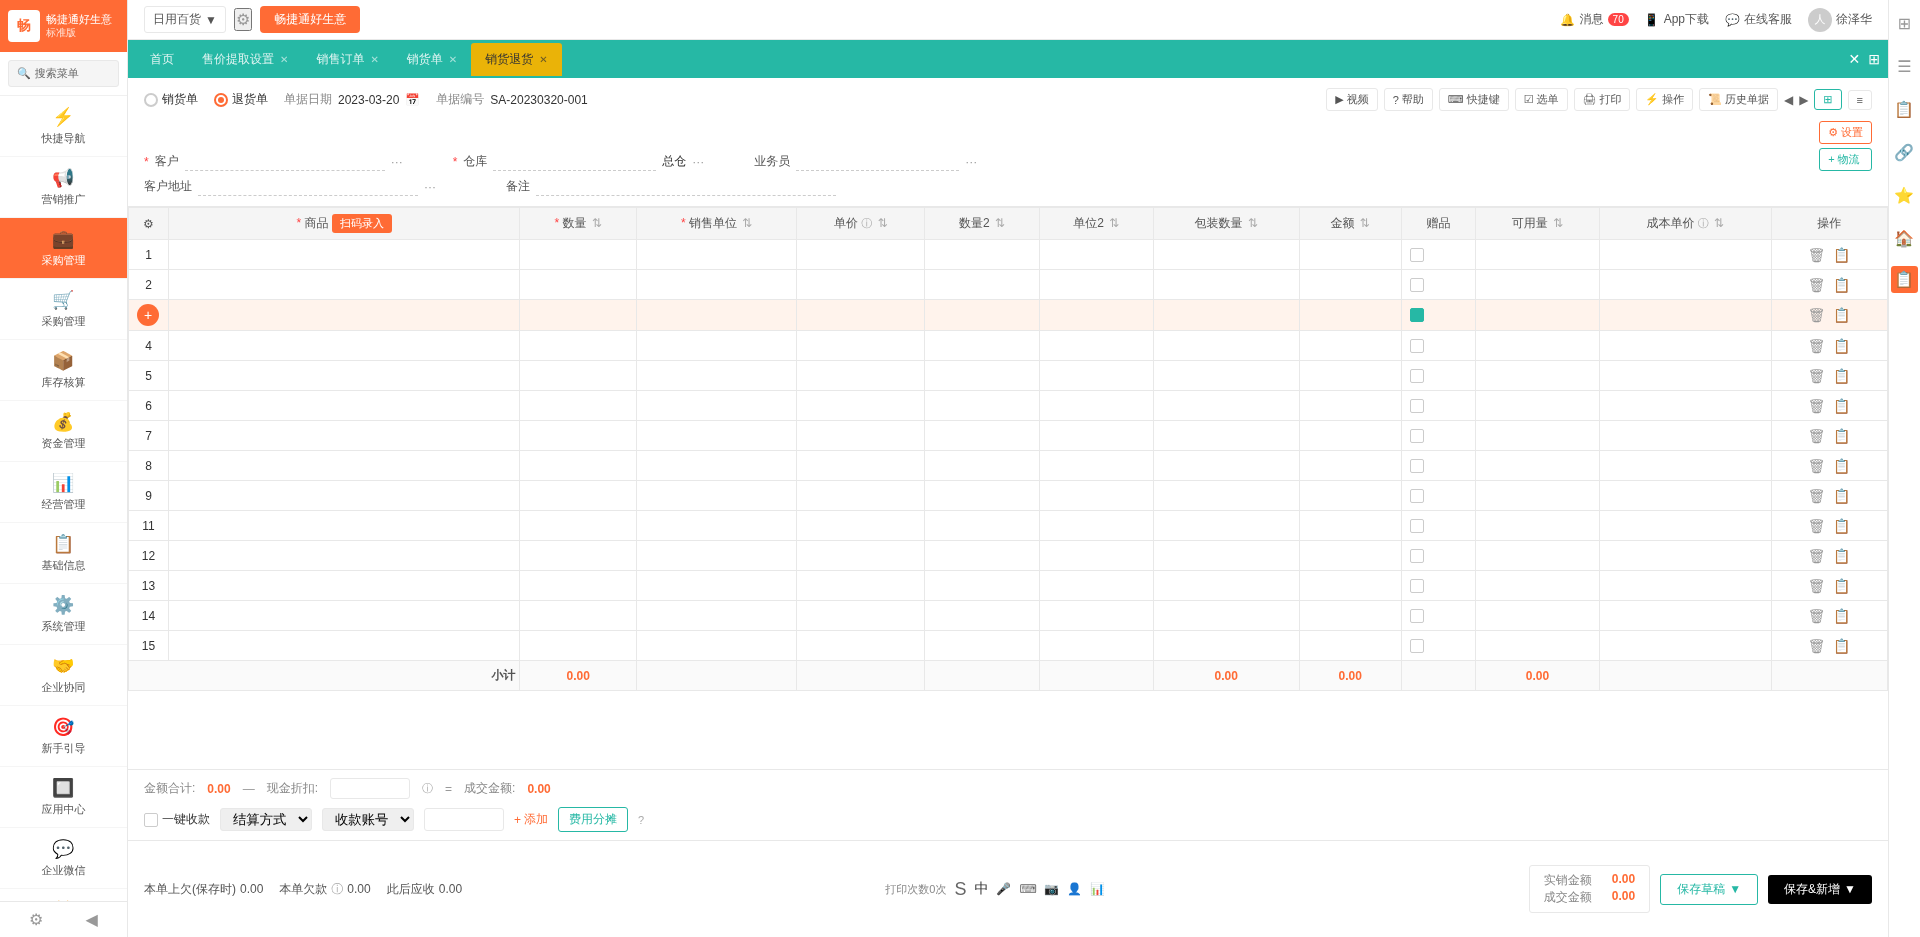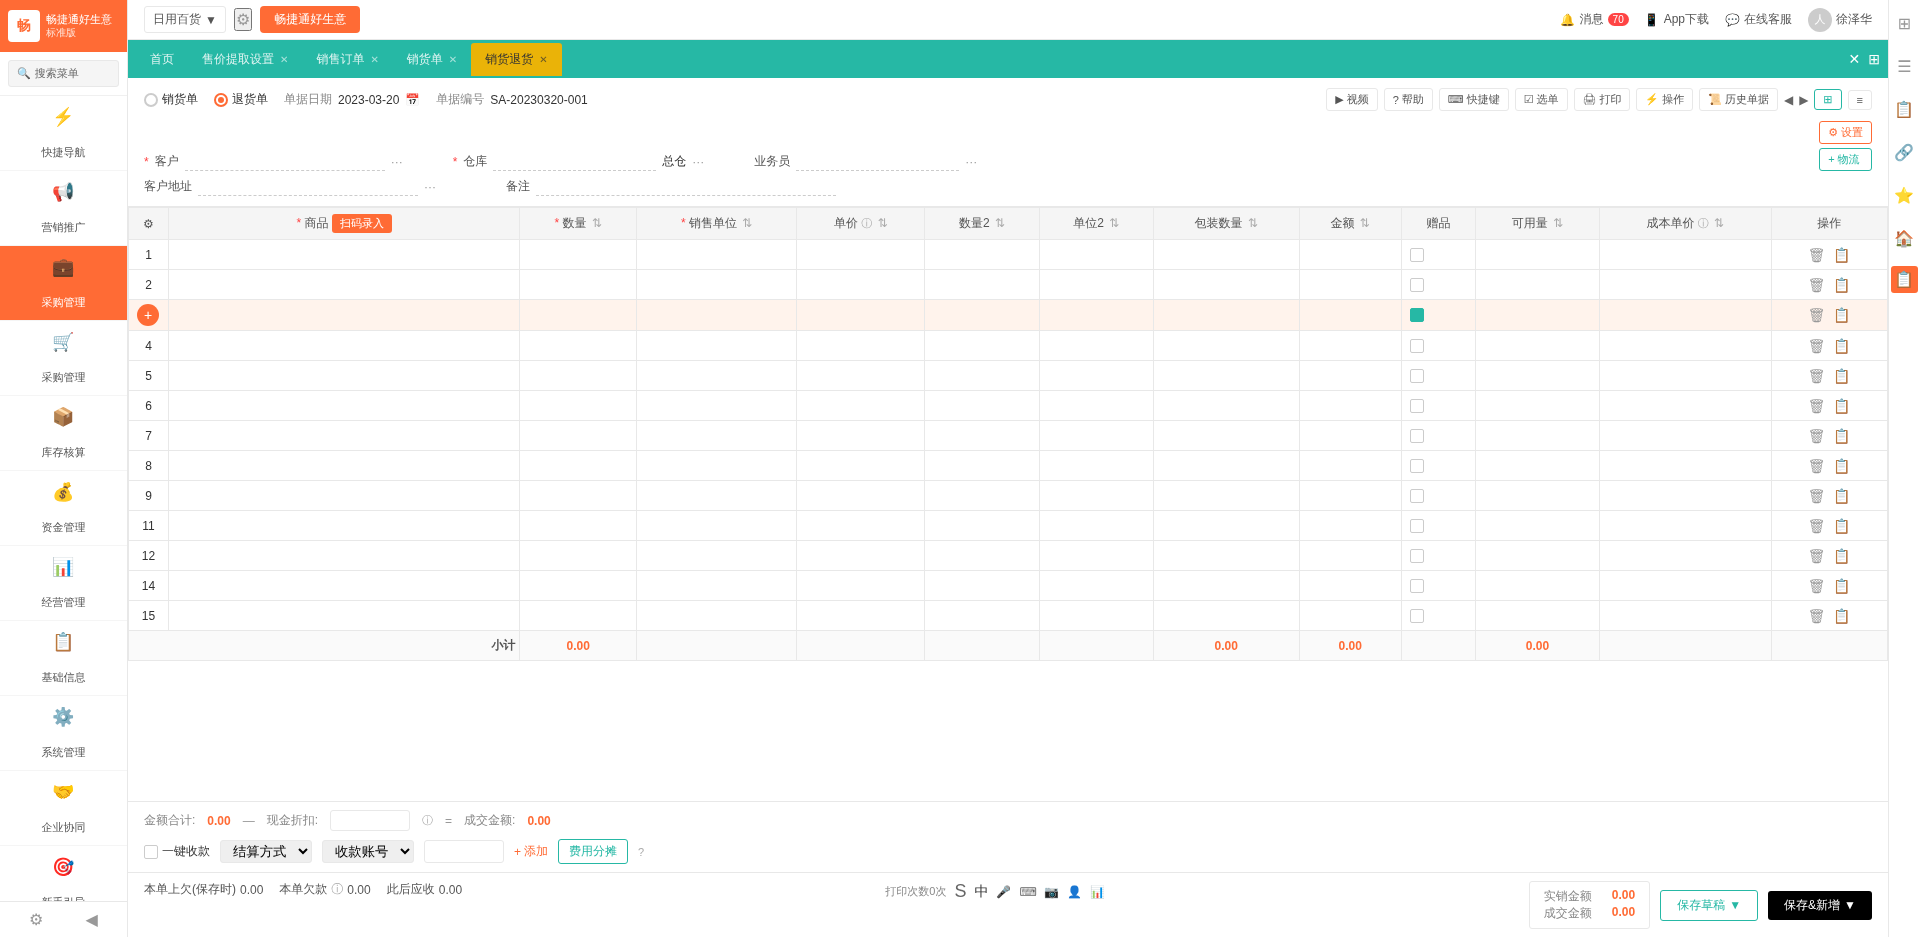--- a/index.html
+++ b/index.html
@@ -15,21 +15,21 @@
     .sidebar-logo-text { color: #fff; font-size: 11px; line-height: 1.3; }
     .sidebar-version { color: rgba(255,255,255,0.8); font-size: 10px; }
     
     .sidebar-search { padding: 8px; border-bottom: 1px solid #f0f0f0; }
     .sidebar-search-btn { width: 100%; padding: 5px 8px; background: #f5f5f5; border: 1px solid #e8e8e8; border-radius: 3px; cursor: pointer; display: flex; align-items: center; gap: 4px; color: #666; font-size: 11px; }
     
     .sidebar-nav { flex: 1; overflow-y: auto; }
     .sidebar-item { display: flex; flex-direction: column; align-items: center; padding: 10px 5px; cursor: pointer; border-bottom: 1px solid #f5f5f5; color: #555; }
     .sidebar-item.active { background: #ff6b35; color: #fff; }
     .sidebar-item-icon { font-size: 18px; margin-bottom: 3px; }
-    .sidebar-item-label { font-size: 11px; text-align: center; margin-top: 14px; }
+    .sidebar-item-label { font-size: 11px; text-align: center; }
     
     .sidebar-footer { padding: 8px; display: flex; justify-content: space-around; border-top: 1px solid #e8e8e8; }
     .sidebar-footer-btn { color: #999; cursor: pointer; font-size: 16px; }
     
     
     .main-content { flex: 1; display: flex; flex-direction: column; overflow: hidden; }
     
     
     .top-header { background: #fff; border-bottom: 1px solid #e8e8e8; padding: 12px 16px; display: flex; align-items: center; justify-content: space-between; height: 40px; flex-shrink: 0; }
     .header-left { display: flex; align-items: center; gap: 8px; }
@@ -93,21 +93,21 @@
     .calc-value { color: #ff6b35; font-weight: bold; }
     .calc-dash { color: #999; }
     .calc-equals { color: #999; }
     .payment-row { display: flex; align-items: center; gap: 10px; font-size: 12px; }
     .payment-checkbox { display: flex; align-items: center; gap: 4px; }
     .payment-input { border: 1px solid #e8e8e8; border-radius: 3px; padding: 3px 8px; width: 80px; }
     .payment-select { border: 1px solid #e8e8e8; border-radius: 3px; padding: 2px 8px; }
     .add-btn { background: none; border: none; color: #ff6b35; cursor: pointer; font-size: 12px; display: flex; align-items: center; gap: 3px; }
     .expense-btn { background: #fff; border: 1px solid #26b8a5; color: #26b8a5; border-radius: 3px; padding: 3px 10px; cursor: pointer; font-size: 12px; }
     
-    .footer-bar { display: flex; align-items: flex-start; justify-content: space-between; padding: 8px 16px; background: #fff; border-top: 1px solid #e8e8e8; flex-shrink: 0; }
+    .footer-bar { display: flex; align-items: center; justify-content: space-between; padding: 24px 16px; background: #fff; border-top: 1px solid #e8e8e8; flex-shrink: 0; }
     .footer-info { display: flex; gap: 16px; font-size: 12px; color: #555; }
     .footer-info-item { display: flex; align-items: center; gap: 4px; }
     .footer-actions { display: flex; gap: 10px; align-items: center; }
     .footer-center { display: flex; align-items: center; gap: 8px; }
     .save-draft-btn { background: #fff; border: 1px solid #26b8a5; color: #26b8a5; border-radius: 3px; padding: 6px 16px; cursor: pointer; font-size: 12px; display: flex; align-items: center; gap: 4px; }
     .save-new-btn { background: #000000; color: #fff; border: none; border-radius: 3px; padding: 6px 16px; cursor: pointer; font-size: 12px; display: flex; align-items: center; gap: 4px; }
     .summary-box { border: 1px solid #e8e8e8; border-radius: 3px; padding: 6px 14px; font-size: 12px; }
     .summary-row { display: flex; justify-content: space-between; gap: 20px; }
     .summary-label { color: #888; }
     .summary-value { color: #ff6b35; font-weight: bold; }
@@ -667,20 +667,42 @@
       <td></td>
       <td></td>
       <td>
         <div class="row-actions">
           <button class="row-btn">🗑</button>
           <button class="row-btn">📋</button>
         </div>
       </td>
     </tr>
             <tr>
+      <td class="col-num">13</td>
+      <td><input type="text" style="border: none; width: 100%; background: transparent; outline: none;"></td>
+      <td></td>
+      <td></td>
+      <td></td>
+      <td></td>
+      <td></td>
+      <td></td>
+      <td></td>
+      <td class="checkbox-cell">
+        <div class="cb"></div>
+      </td>
+      <td></td>
+      <td></td>
+      <td>
+        <div class="row-actions">
+          <button class="row-btn">🗑</button>
+          <button class="row-btn">📋</button>
+        </div>
+      </td>
+    </tr>
+            <tr>
       <td class="col-num">14</td>
       <td><input type="text" style="border: none; width: 100%; background: transparent; outline: none;"></td>
       <td></td>
       <td></td>
       <td></td>
       <td></td>
       <td></td>
       <td></td>
       <td></td>
       <td class="checkbox-cell">

